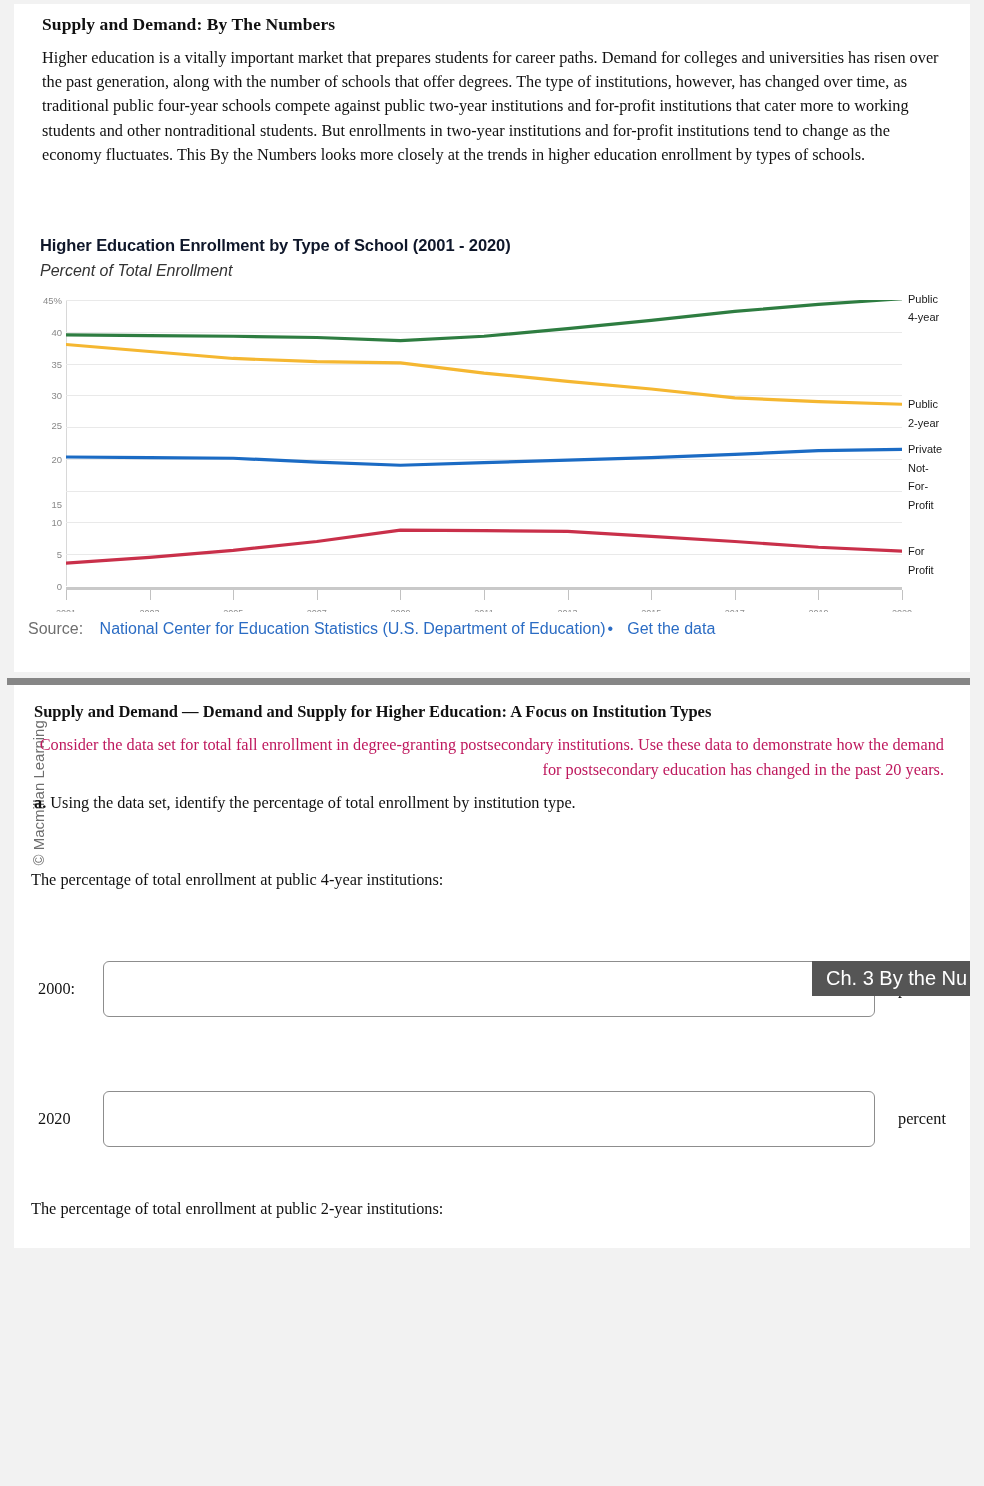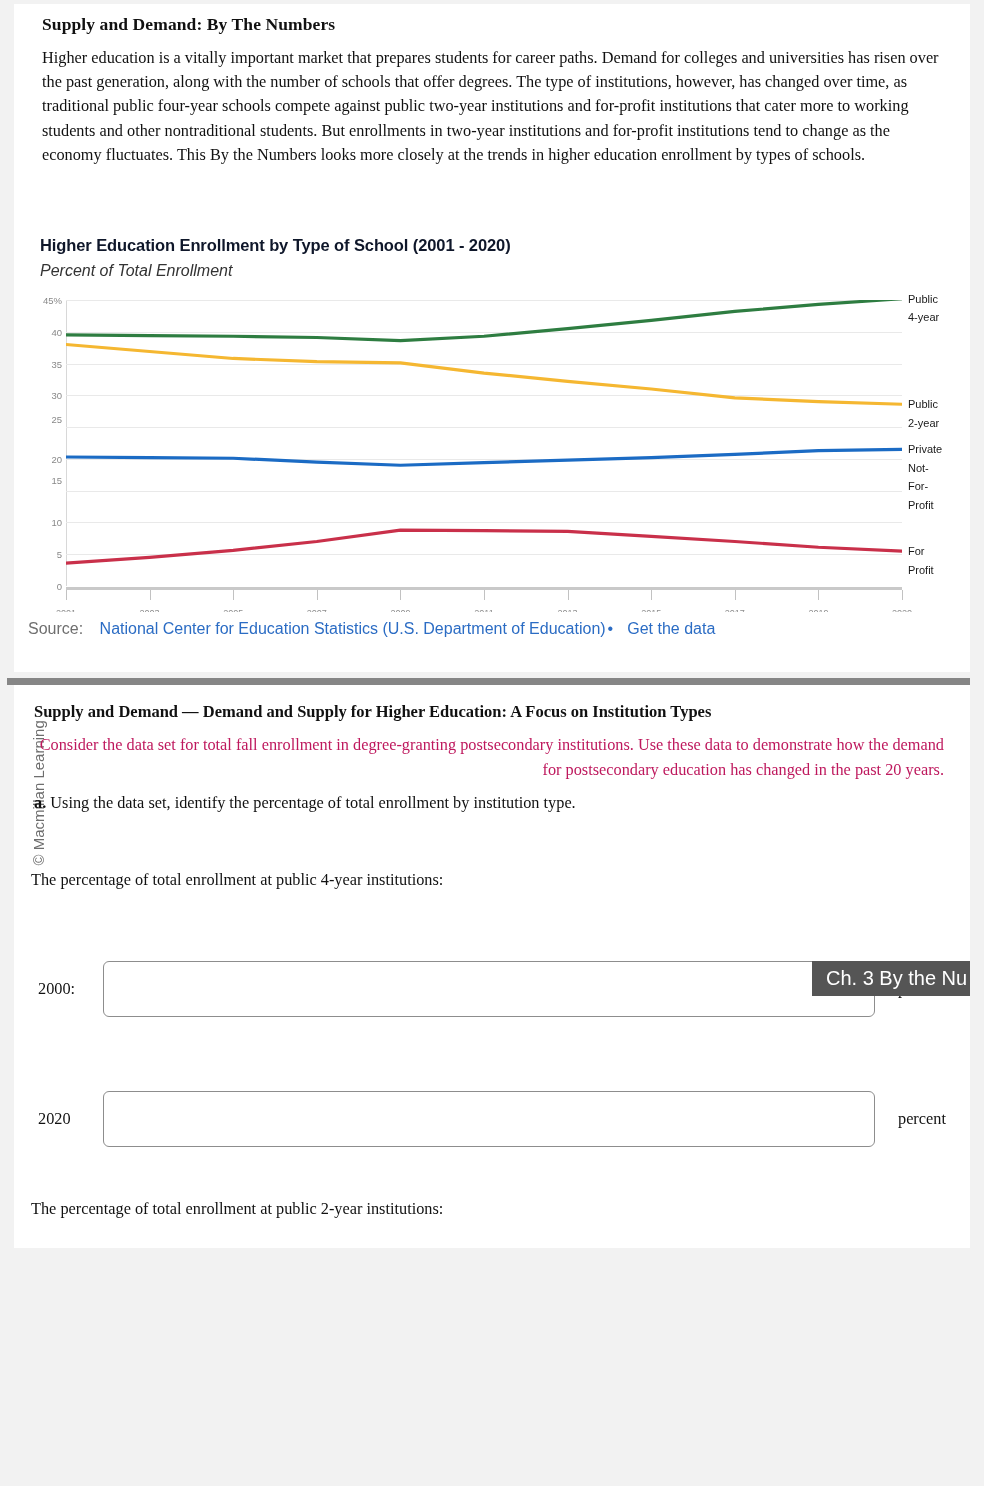--- a/index.html
+++ b/index.html
@@ -351,23 +351,23 @@
 
   <div class="chart-wrap">
     <div class="chart-title">Higher Education Enrollment by Type of School (2001 - 2020)</div>
     <div class="chart-subtitle">Percent of Total Enrollment</div>
 
     <div class="plot-area">
       <div class="y-labels" id="y-labels">
           <div class="y-lab" style="top: 286px;">0</div>
           <div class="y-lab" style="top: 254.222px;">5</div>
           <div class="y-lab" style="top: 222.444px;">10</div>
-          <div class="y-lab" style="top: 180px;">15</div>
+          <div class="y-lab" style="top: 204px;">15</div>
           <div class="y-lab" style="top: 158.889px;">20</div>
-          <div class="y-lab" style="top: 119px;">25</div>
+          <div class="y-lab" style="top: 125px;">25</div>
           <div class="y-lab" style="top: 95.3333px;">30</div>
           <div class="y-lab" style="top: 63.5556px;">35</div>
           <div class="y-lab" style="top: 31.7778px;">40</div>
           <div class="y-lab" style="top: 0px;">45%</div>
         </div>
       <div class="grid-box" id="grid-box">
         <div class="axis-left"></div>
         <div class="axis-bottom"></div>
       <div class="grid-line" style="top: 254.222px;"></div>
           <div class="grid-line" style="top: 222.444px;"></div>

